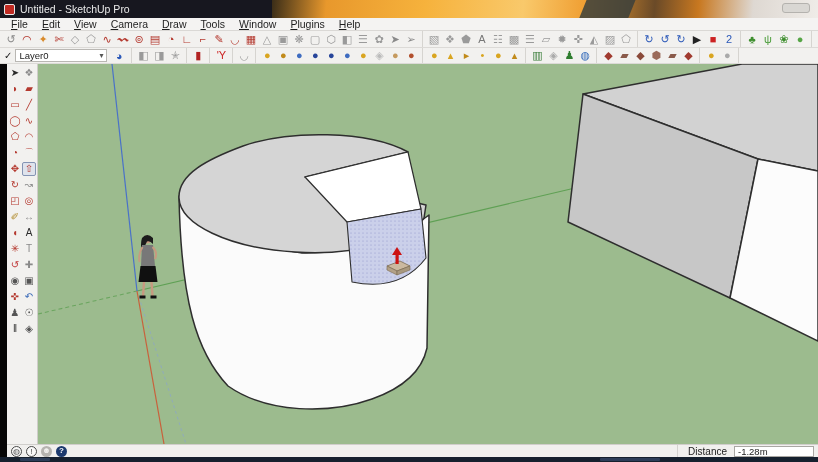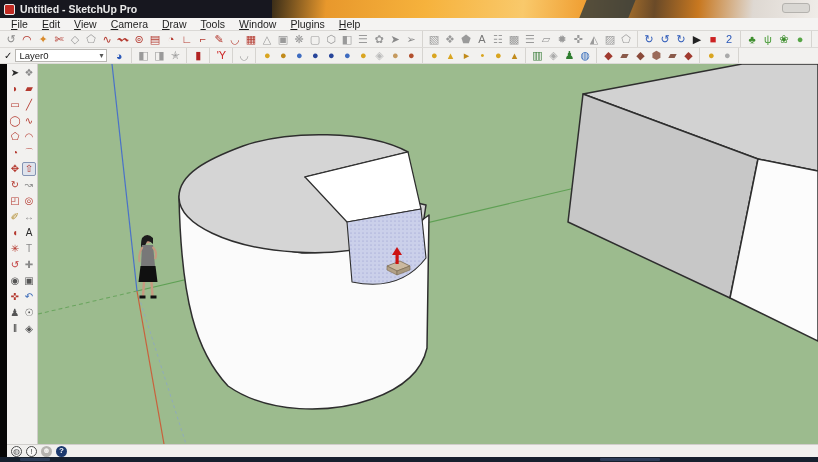--- a/index.html
+++ b/index.html
@@ -3,21 +3,21 @@
 <meta charset="utf-8">
 <style>
   * { box-sizing: border-box; margin: 0; padding: 0; }
   body { font-family: "Liberation Sans", "DejaVu Sans", sans-serif; }
   .app { position: relative; width: 818px; height: 462px; overflow: hidden; background: #f2f1ef; }
 
   
   .titlebar { position: absolute; left:0; top:0; width:818px; height:18px; background:#17171f;
     display:flex; align-items:center; padding-left:4px; color:#eaeaea; font-size:10.5px; }
   .app-icon { width:11px; height:11px; background:#c02a22; border:1px solid #e8e8e8; border-radius:2px; margin-right:5px; flex:none; }
-  .title-text { position:relative; z-index:2; white-space:nowrap;font-weight:bold; }
+  .title-text { position:relative; z-index:2; white-space:nowrap; }
   .titlebar-bg { position:absolute; left:272px; right:0; top:0; bottom:0;
     background: linear-gradient(95deg,#3a2d18 0%,#e8982c 10%,#f6b23c 28%,#f9c96b 46%,#ef9c2f 58%,#6a4a28 70%,#c87820 78%,#ded8d2 88%,#efece8 100%); }
   .slash { position:absolute; left:57%; width:9%; height:220%; top:-60%; background:#3a3f3c; transform:skewX(-22deg); opacity:.85; }
   .bg-button { position:absolute; right:8px; top:3px; width:28px; height:10px; background:#d9d7d3; border:1px solid #b4b2ae; border-radius:3px; }
 
   
   .menubar { position:absolute; left:0; top:18px; width:818px; height:13px; background:#f4f3f2;
     border-bottom:1px solid #dad8d5; display:flex; align-items:center; padding-left:4px; font-size:10.5px; color:#1e1e1e; }
   .menu-item { padding:0 7px; line-height:13px; cursor:default; }
 
@@ -300,20 +300,24 @@
     </svg>
   </div>
 
   <div class="statusbar">
     <div id="statusicons" style="display:flex;align-items:center;">
         <span class="st-ic st-outline">◍</span>
         <span class="st-ic st-outline">!</span>
         <span class="st-ic st-gray">☻</span>
         <span class="st-ic st-navy">?</span>
       </div>
+    <div class="measure">
+      <span class="measure-label">Distance</span>
+      <span class="measure-box">-1.28m</span>
+    </div>
   </div>
 
   <div class="taskbar">
     <div class="tseg" style="left:20px;width:30px;"></div>
     <div class="tseg" style="left:600px;width:60px;"></div>
   </div>
 
 </div>
 
 </body></html>

